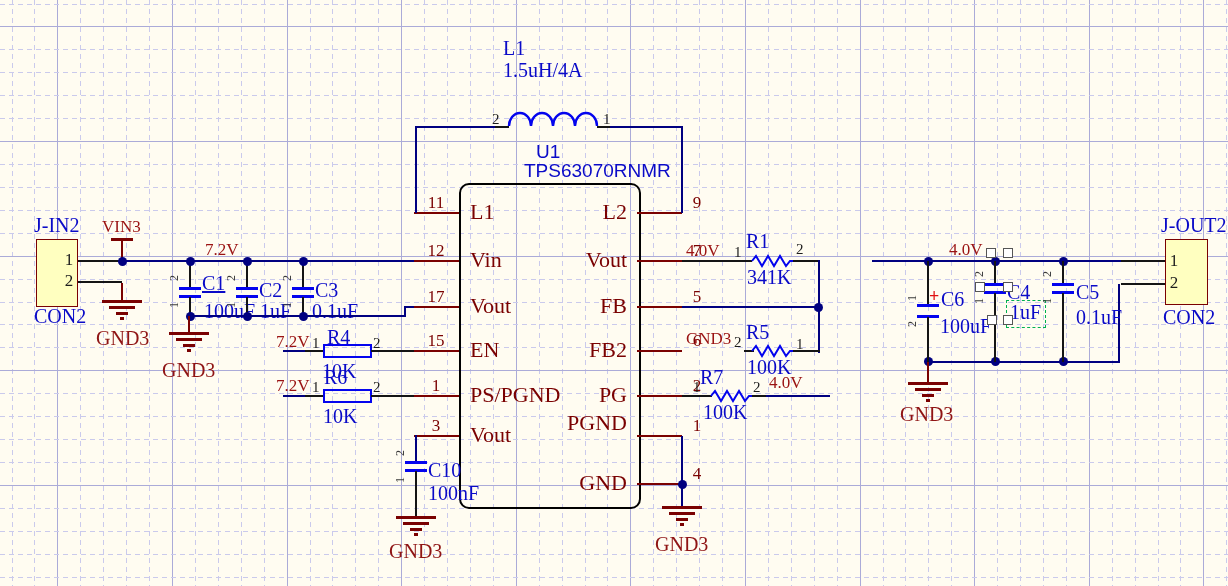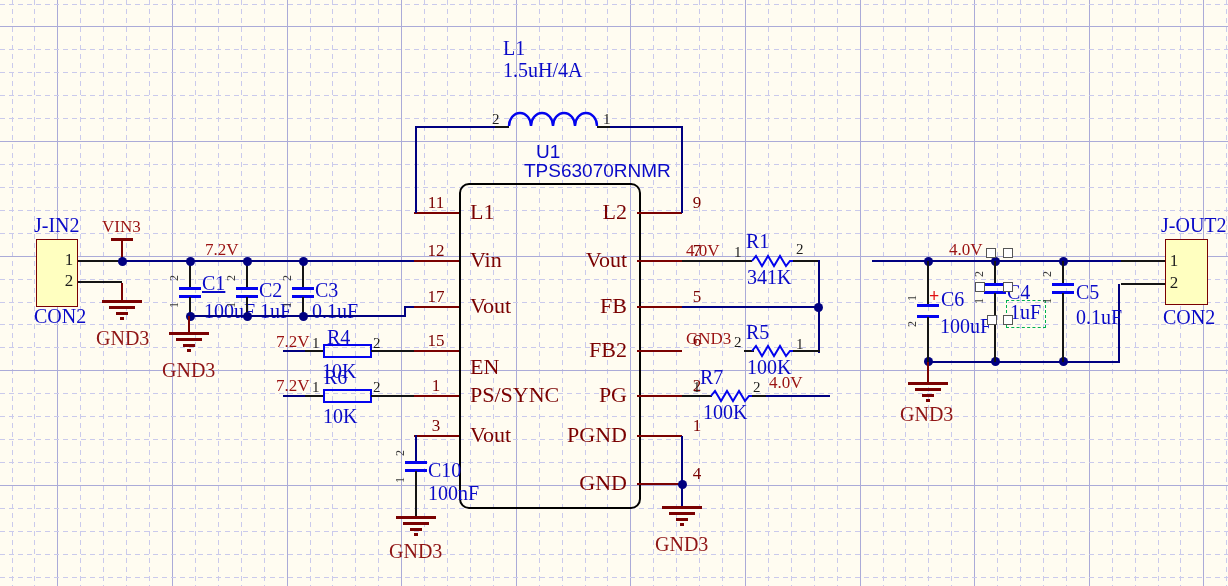--- a/index.html
+++ b/index.html
@@ -223,22 +223,22 @@
     <span class="pnum" style="left:414px;top:196px;width:44px;">11</span>
     <span class="pnum" style="left:414px;top:244px;width:44px;">12</span>
     <span class="pnum" style="left:414px;top:290px;width:44px;">17</span>
     <span class="pnum" style="left:414px;top:334px;width:44px;">15</span>
     <span class="pnum" style="left:414px;top:379px;width:44px;">1</span>
     <span class="pnum" style="left:414px;top:419px;width:44px;">3</span>
 
     <span class="pname" style="left:470px;top:201px;">L1</span>
     <span class="pname" style="left:470px;top:249px;">Vin</span>
     <span class="pname" style="left:470px;top:295px;">Vout</span>
-    <span class="pname" style="left:470px;top:356px;">EN</span>
-    <span class="pname" style="left:470px;top:384px;">PS/SYNC</span>
+    <span class="pname" style="left:470px;top:339px;">EN</span>
+    <span class="pname" style="left:470px;top:384px;">PS/PGND</span>
     <span class="pname" style="left:470px;top:424px;">Vout</span>
 
     <div class="stub" style="left:637px;top:212px;"></div>
     <div class="stub" style="left:637px;top:260px;"></div>
     <div class="stub" style="left:637px;top:306px;"></div>
     <div class="stub" style="left:637px;top:350px;"></div>
     <div class="stub" style="left:637px;top:395px;"></div>
     <div class="stub" style="left:637px;top:435px;"></div>
     <div class="stub" style="left:637px;top:483px;"></div>
 
@@ -248,21 +248,21 @@
     <span class="pnum" style="left:682px;top:334px;width:30px;">6</span>
     <span class="pnum" style="left:682px;top:379px;width:30px;">2</span>
     <span class="pnum" style="left:682px;top:419px;width:30px;">1</span>
     <span class="pnum" style="left:682px;top:467px;width:30px;">4</span>
 
     <span class="pname" style="left:497px;top:201px;width:130px;text-align:right;">L2</span>
     <span class="pname" style="left:497px;top:249px;width:130px;text-align:right;">Vout</span>
     <span class="pname" style="left:497px;top:295px;width:130px;text-align:right;">FB</span>
     <span class="pname" style="left:497px;top:339px;width:130px;text-align:right;">FB2</span>
     <span class="pname" style="left:497px;top:384px;width:130px;text-align:right;">PG</span>
-    <span class="pname" style="left:497px;top:424px;width:130px;text-align:right;">PGND</span>
+    <span class="pname" style="left:497px;top:412px;width:130px;text-align:right;">PGND</span>
     <span class="pname" style="left:497px;top:472px;width:130px;text-align:right;">GND</span>
 
     <div class="w" style="left:415px;top:127px;width:2px;height:86px;"></div>
     <div class="w" style="left:415px;top:126px;width:82px;height:2px;"></div>
     <div class="lead" style="left:495px;top:126px;width:14px;height:2px;"></div>
     <svg style="left:508px;top:112px;" width="90" height="16" viewBox="0 0 90 16">
       <path d="M1,14 A11,13 0 0 1 23,14 A11,13 0 0 1 45,14 A11,13 0 0 1 67,14 A11,13 0 0 1 89,14" fill="none" stroke="#0404EE" stroke-width="2.4"></path>
     </svg>
     <div class="lead" style="left:597px;top:126px;width:14px;height:2px;"></div>
     <div class="w" style="left:610px;top:126px;width:73px;height:2px;"></div>

